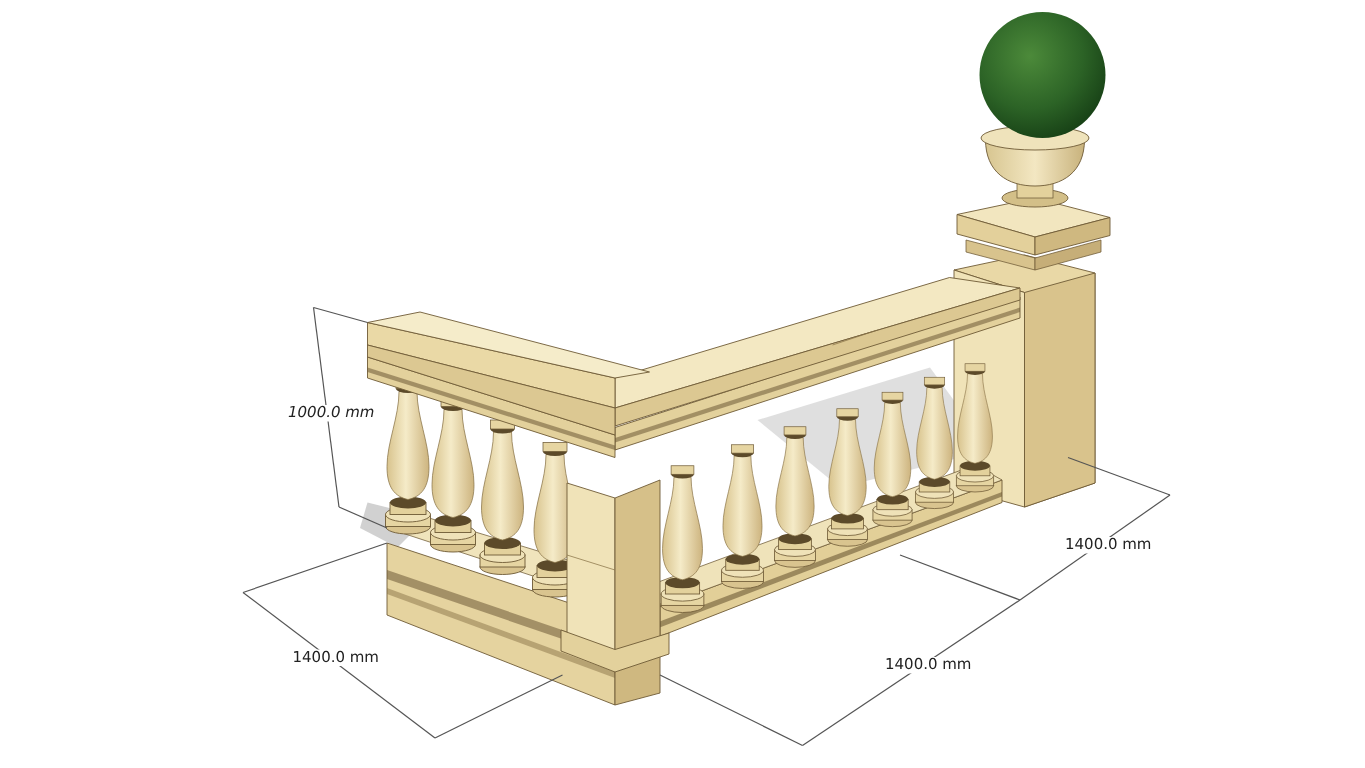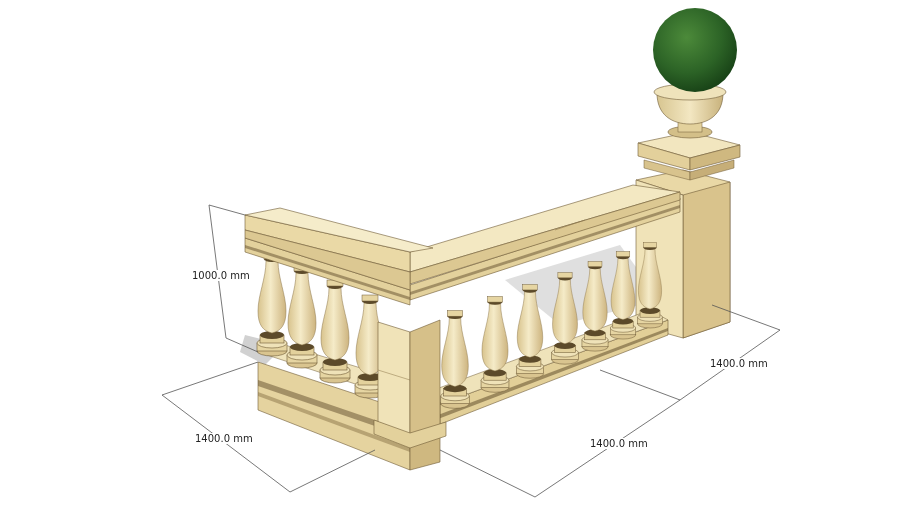--- a/index.html
+++ b/index.html
@@ -123,16 +123,16 @@
 
     <line x1="440" y1="450" x2="535" y2="497"></line>
     <line x1="535" y1="497" x2="680" y2="400"></line>
     <line x1="600" y1="370" x2="680" y2="400"></line>
 
     <line x1="680" y1="400" x2="780" y2="330"></line>
     <line x1="712" y1="305" x2="780" y2="330"></line>
   </g>
 </svg>
 
-<div class="dim-label" style="left:191px;top:270px;">1000.0 mm</div>
+<div class="dim-label" style="left:191px;top:270px;font-style:italic;">1000.0 mm</div>
 <div class="dim-label" style="left:194px;top:433px;">1400.0 mm</div>
 <div class="dim-label" style="left:589px;top:438px;">1400.0 mm</div>
 <div class="dim-label" style="left:709px;top:358px;">1400.0 mm</div>
 
 </body></html>

